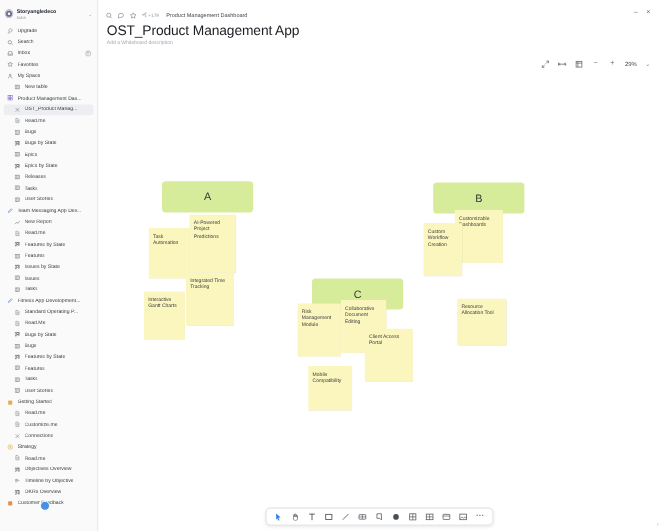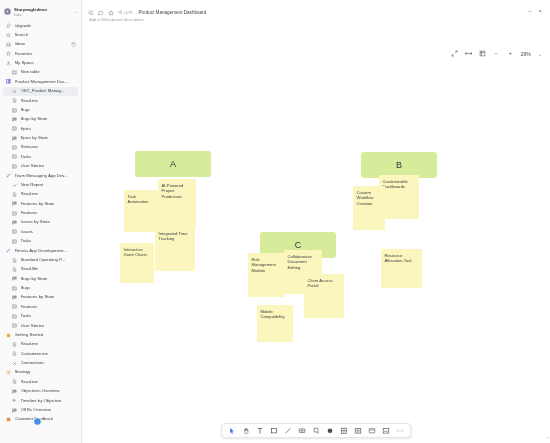--- a/index.html
+++ b/index.html
@@ -553,20 +553,21 @@
           <svg viewBox="0 0 16 16" fill="none" stroke="currentColor" stroke-width="1.4">
               <path d="M6 9l4-2M6 7l4-2"></path>
               <circle cx="12" cy="4" r="2"></circle>
               <circle cx="4" cy="8" r="2"></circle>
               <circle cx="12" cy="12" r="2"></circle>
             </svg>
           <span>+179</span>
         </span>
         <span class="crumb-txt">Product Management Dashboard</span>
       </div>
+      <div class="page-title">OST_Product Management App</div>
       <div class="page-desc">Add a Whiteboard description</div>
     </div>
 
     <div class="win-ctrls">
       <span>–</span>
       <span>×</span>
     </div>
 
     <div id="zoombar">
       <span class="zi">

